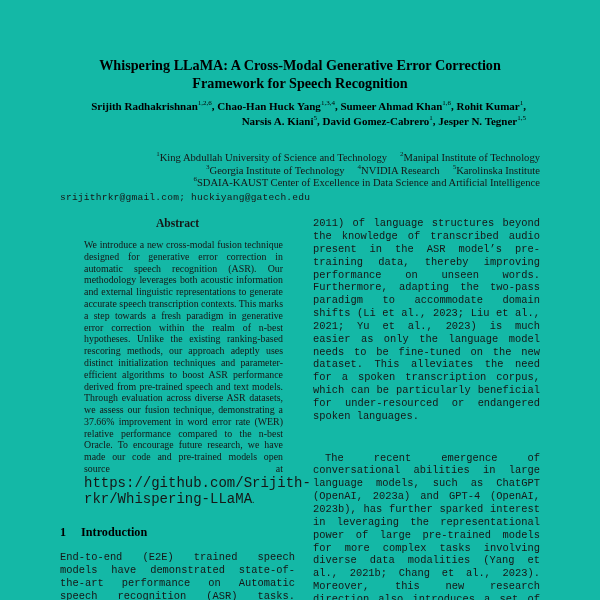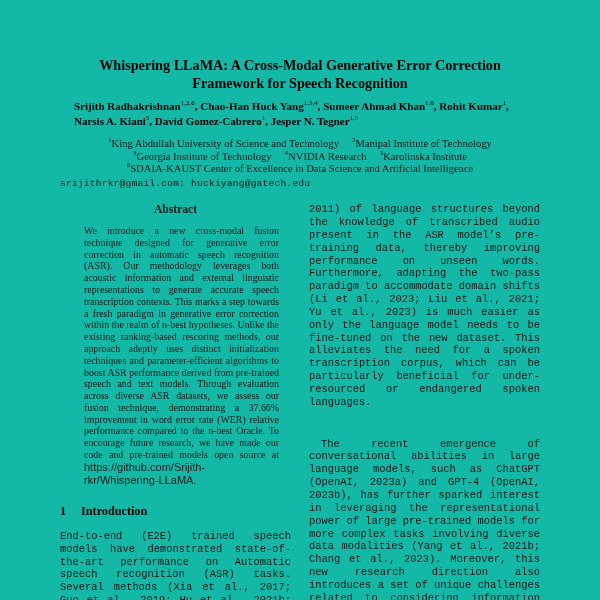--- a/index.html
+++ b/index.html
@@ -21,36 +21,36 @@
     font-weight: bold;
     text-align: center;
     line-height: 1.28;
     max-width: 474px;
     margin: 0 auto;
     color: #000;
   }
   .authors {
     font-size: 11px;
     font-weight: bold;
-    text-align: left;
+    text-align: right;
     line-height: 1.35;
     max-width: 452px;
     margin: 7px auto 0 auto;
     color: #000;
   }
   .authors sup, .affils sup {
     font-size: 7px;
     vertical-align: super;
     line-height: 0;
     font-weight: normal;
   }
   .affils {
-    margin-top: 9px;
+    margin-top: 23px;
     font-size: 10.6px;
-    text-align: center;
+    text-align: right;
     line-height: 1.2;
   }
   .affil-item + .affil-item { margin-left: 13px; }
   .emails {
     margin-top: 2px;
     font-family: "Liberation Mono", "DejaVu Sans Mono", monospace;
     font-size: 9.6px;
     letter-spacing: 0.2px;
   }
   .columns {
@@ -65,22 +65,22 @@
     font-size: 11.6px;
     margin-bottom: 9px;
   }
   .abstract-body {
     font-size: 9.9px;
     line-height: 1.19;
     text-align: justify;
     padding: 0 12px 0 24px;
   }
   .mono {
-    font-family: Liberation Sans, sans-serif;
-    font-size: 11px;
+    font-family: Liberation Mono, monospace;
+    font-size: 14px;
     color: #161616;
     text-decoration: none;
   }
   .section-heading {
     margin-top: 17px;
     font-size: 12.2px;
     font-weight: bold;
     color: #000;
   }
   .section-heading .sec-num { margin-right: 15px; }

